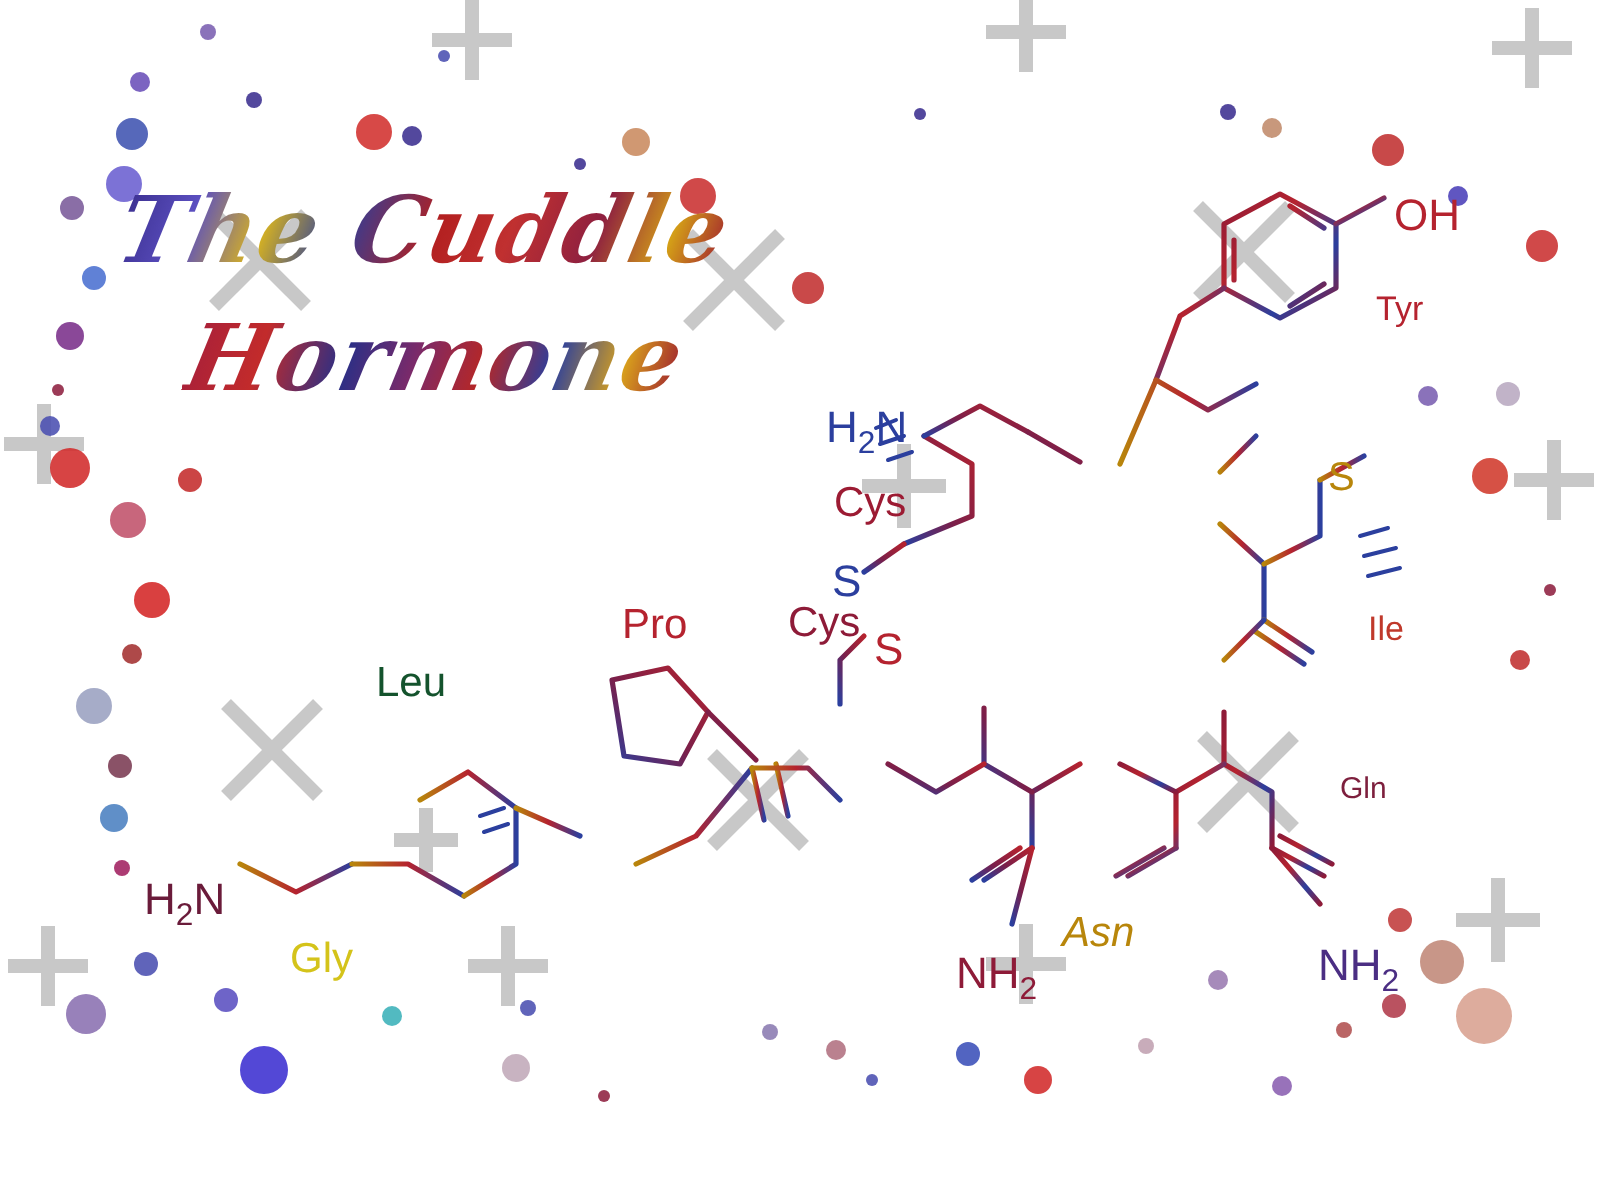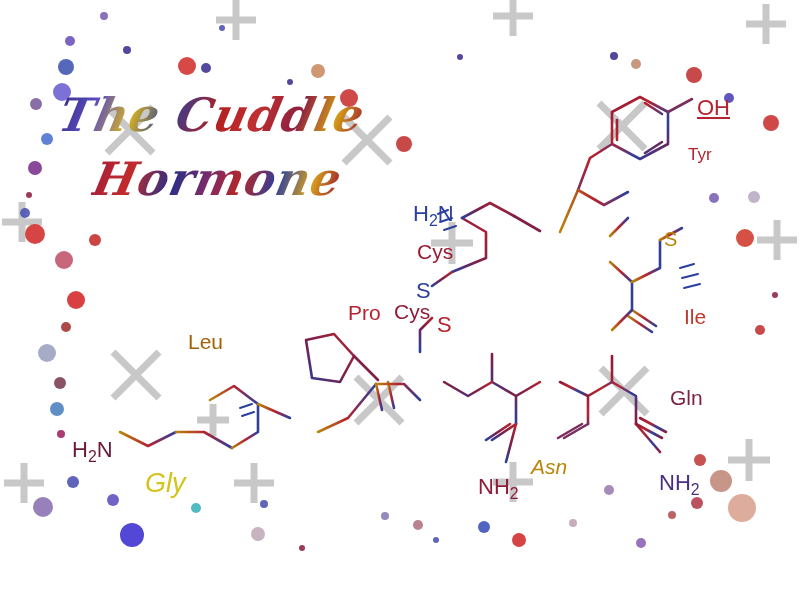--- a/index.html
+++ b/index.html
@@ -252,28 +252,28 @@
         <path d="M438 214 L448 210 M440 222 L452 218 M444 230 L456 226"></path>
         <path d="M680 268 L694 264 M682 278 L698 274 M684 288 L700 284"></path>
         <path d="M240 408 L252 404 M242 416 L254 412"></path>
       </g>
     </g>
   </svg>
 
   <div id="labels">
       <div class="lbl" style="left: 417px; top: 240px; color: rgb(156, 27, 51); font-size: 21px;">Cys</div>
       <div class="lbl" style="left: 688px; top: 145px; color: rgb(181, 35, 47); font-size: 17px;">Tyr</div>
-      <div class="lbl" style="left: 684px; top: 305px; color: rgb(192, 57, 43); font-size: 21px;">Ile</div>
-      <div class="lbl" style="left: 670px; top: 386px; color: rgb(125, 31, 61); font-size: 21px;">Gln</div>
+      <div class="lbl" style="left: 684px; top: 305px; color: rgb(192, 57, 43); font-size: 17px;">Ile</div>
+      <div class="lbl" style="left: 670px; top: 386px; color: rgb(125, 31, 61); font-size: 15px;">Gln</div>
       <div class="lbl" style="left: 531px; top: 455px; color: rgb(184, 134, 11); font-size: 21px; font-style: italic;">Asn</div>
       <div class="lbl" style="left: 394px; top: 300px; color: rgb(142, 27, 56); font-size: 21px;">Cys</div>
-      <div class="lbl" style="left: 311px; top: 301px; color: rgb(181, 35, 47); font-size: 21px; margin-left: 37px;">Pro</div>
-      <div class="lbl" style="left: 188px; top: 330px; color: #a16207; font-size: 21px;">Leu</div>
-      <div class="lbl" style="left: 145px; top: 468px; color: rgb(212, 195, 26); font-size: 27px; font-style: italic;">Gly</div>
-      <div class="lbl" style="left: 697px; top: 95px; color: rgb(181, 35, 47); font-size: 22px; text-decoration: underline;">OH</div>
+      <div class="lbl" style="left: 311px; top: 301px; color: rgb(181, 35, 47); font-size: 21px;">Pro</div>
+      <div class="lbl" style="left: 188px; top: 330px; color: #14532d; font-size: 21px;">Leu</div>
+      <div class="lbl" style="left: 145px; top: 468px; color: rgb(212, 195, 26); font-size: 21px;">Gly</div>
+      <div class="lbl" style="left: 697px; top: 95px; color: rgb(181, 35, 47); font-size: 22px;">OH</div>
       <div class="lbl" style="left: 413px; top: 201px; color: rgb(43, 63, 158); font-size: 22px;">H<span style="font-size:0.72em;vertical-align:sub">2</span>N</div>
       <div class="lbl" style="left: 478px; top: 474px; color: rgb(142, 27, 56); font-size: 22px;">NH<span style="font-size:0.72em;vertical-align:sub">2</span></div>
       <div class="lbl" style="left: 659px; top: 470px; color: rgb(75, 46, 131); font-size: 22px;">NH<span style="font-size:0.72em;vertical-align:sub">2</span></div>
       <div class="lbl" style="left: 72px; top: 437px; color: rgb(106, 27, 58); font-size: 22px;">H<span style="font-size:0.72em;vertical-align:sub">2</span>N</div>
       <div class="lbl" style="left: 416px; top: 278px; color: rgb(43, 63, 158); font-size: 22px;">S</div>
       <div class="lbl" style="left: 437px; top: 312px; color: rgb(181, 35, 47); font-size: 22px;">S</div>
       <div class="lbl" style="left: 664px; top: 228px; color: rgb(184, 134, 11); font-size: 20px;">S</div>
     </div>
 
   <div class="title-wrap">

